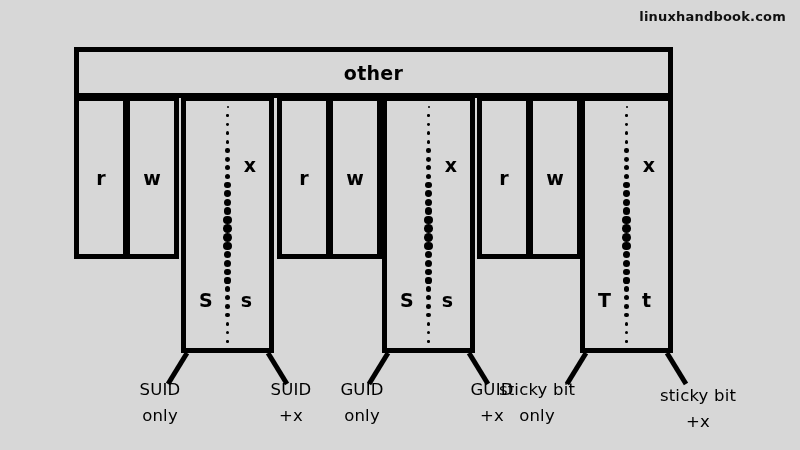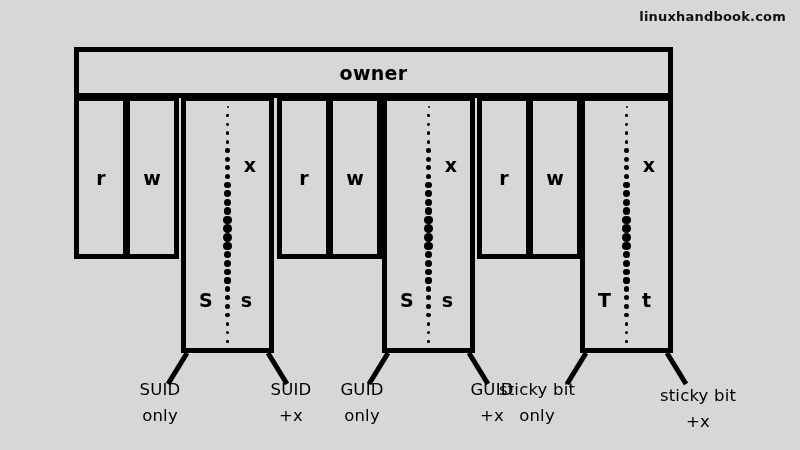--- a/index.html
+++ b/index.html
@@ -141,21 +141,21 @@
 </style>
 </head>
 <body>
 
 <div id="stage">
 
   <div class="watermark">linuxhandbook.com</div>
 
   <div class="header-frame">
     <div class="header-cell">
-      <span>owner</span>
+      <span>other</span>
     </div>
   </div>
 
   <div class="perm-group">
     <div class="short-cell" style="left:74px;">
       <span>r</span>
     </div>
     <div class="short-cell" style="left:125px;">
       <span>w</span>
     </div>

